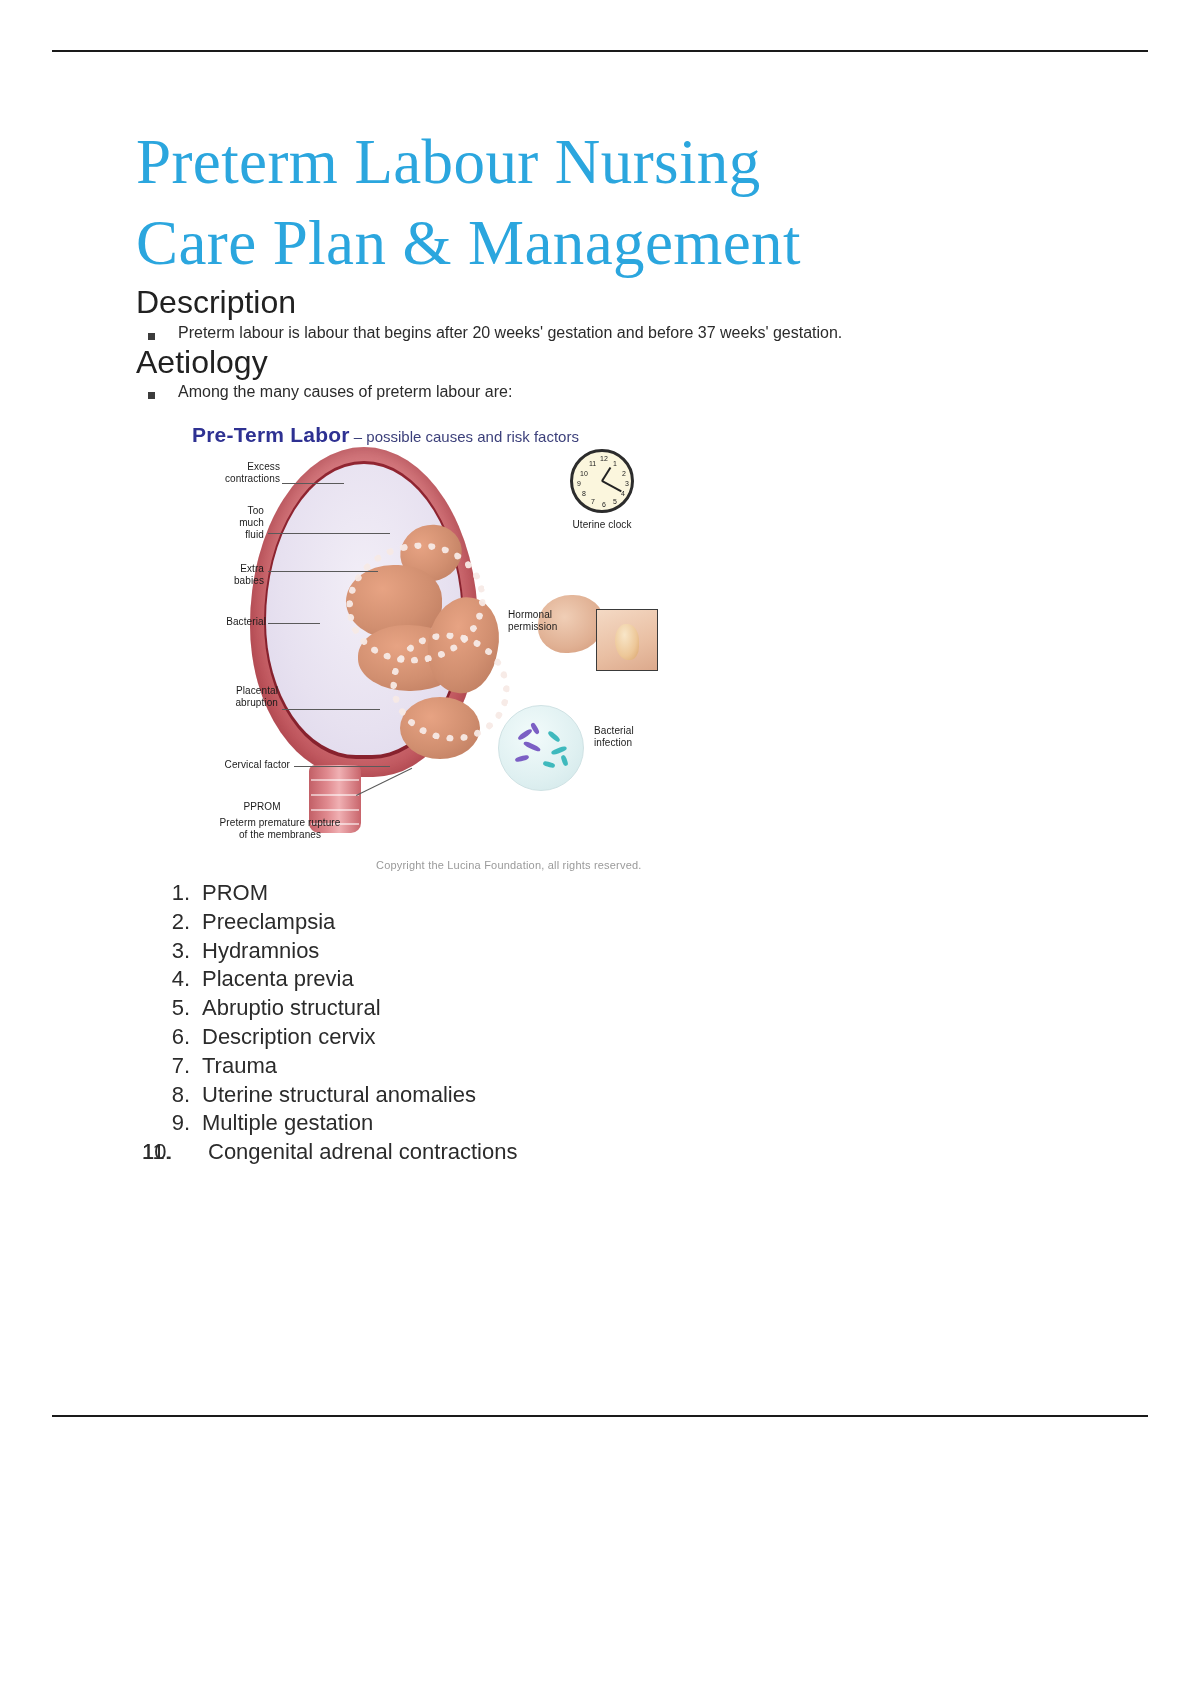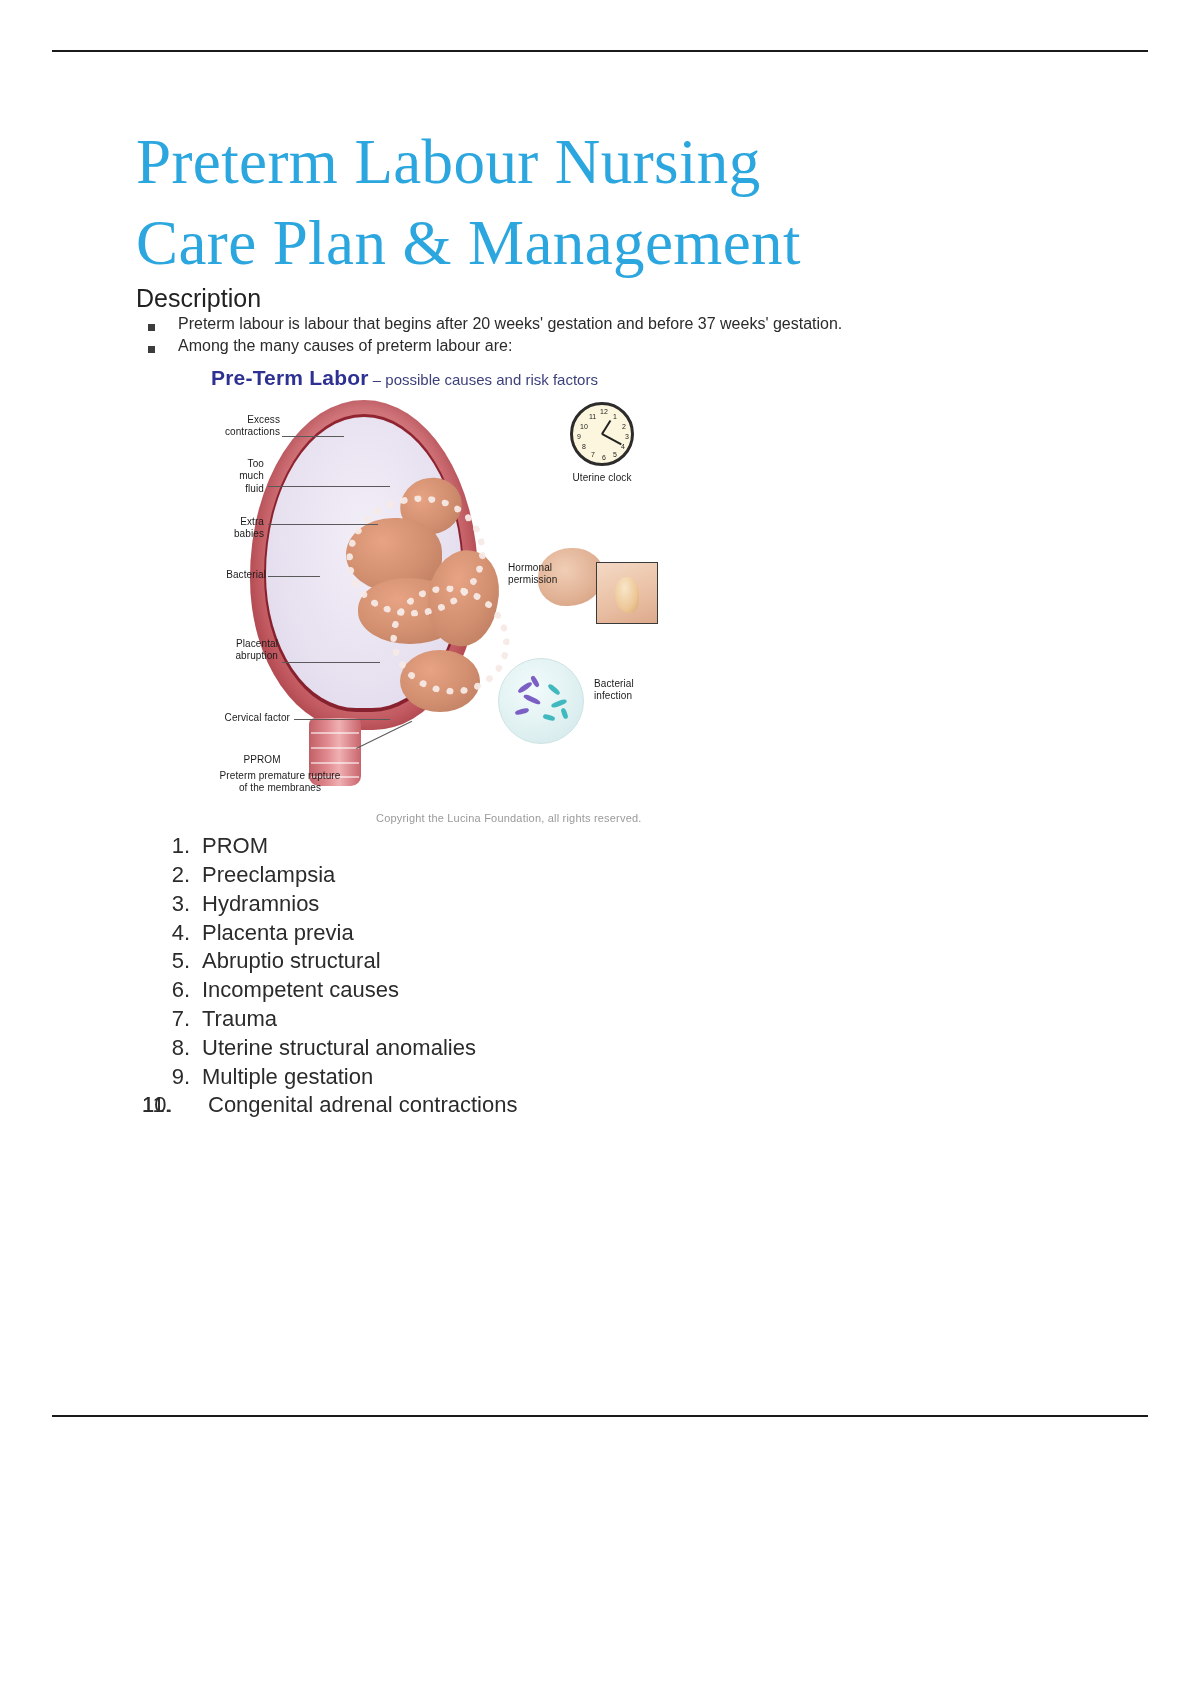--- a/index.html
+++ b/index.html
@@ -47,21 +47,21 @@
     font-size: 63px;
     line-height: 1.28;
     margin: 0;
     letter-spacing: 0.4px;
     white-space: pre-line;
   }
 
   h2.section-heading {
     font-family: "Liberation Sans", sans-serif;
     font-weight: 400;
-    font-size: 25px;
+    font-size: 32px;
     line-height: 1.2;
     color: #212121;
     margin: 0;
   }
   .desc-heading { margin-top: 86px; }
   .aetio-heading { margin-top: 6px; }
 
   ul.bullets {
     list-style: none;
     margin: 0;
@@ -91,27 +91,26 @@
     margin-top: 10px;
     margin-left: 40px;
     width: 545px;
     height: 460px;
     background: #ffffff;
     font-family: "Liberation Sans", sans-serif;
   }
   .fig-title {
     position: absolute;
     left: 16px;
-    top: 0px;
+    top: 10px;
     font-size: 21px;
     font-weight: bold;
     color: #2e3192;
     letter-spacing: 0.2px;
     white-space: nowrap;
-    margin-left: 19px;
   }
   .fig-title .sub {
     font-weight: normal;
     font-size: 15px;
     color: #3b3f7a;
     letter-spacing: 0;
   }
   .fig-label {
     position: absolute;
     font-size: 10px;
@@ -287,20 +286,21 @@
 
     <h2 class="section-heading desc-heading">Description</h2>
 
     <ul class="bullets bullet-desc">
       <li>
         <span class="sq"></span>
         <span>Preterm labour is labour that begins after 20 weeks' gestation and before 37 weeks' gestation.</span>
       </li>
     </ul>
 
+    <h2 class="section-heading aetio-heading">Aetiology</h2>
 
     <ul class="bullets bullet-aetio">
       <li>
         <span class="sq"></span>
         <span>Among the many causes of preterm labour are:</span>
       </li>
     </ul>
 
     <div class="figure">
 
@@ -395,21 +395,21 @@
 
       <div class="copyright">Copyright the Lucina Foundation, all rights reserved.</div>
     </div>
 
     <ol class="numlist">
       <li><span class="num">1.</span><span>PROM</span></li>
       <li><span class="num">2.</span><span>Preeclampsia</span></li>
       <li><span class="num">3.</span><span>Hydramnios</span></li>
       <li><span class="num">4.</span><span>Placenta previa</span></li>
       <li><span class="num">5.</span><span>Abruptio structural</span></li>
-      <li><span class="num">6.</span><span>Incompetent causes</span></li>
+      <li><span class="num">6.</span><span>Description cervix</span></li>
       <li><span class="num">7.</span><span>Trauma</span></li>
       <li><span class="num">8.</span><span>Uterine structural anomalies</span></li>
       <li><span class="num">9.</span><span>Multiple gestation</span></li>
       <li class="wide"><span class="num">10.</span></li>
       <li class="wide"><span class="num">11.</span><span>Congenital adrenal contractions</span></li>
     </ol>
 
   </div>
 </div>
 

